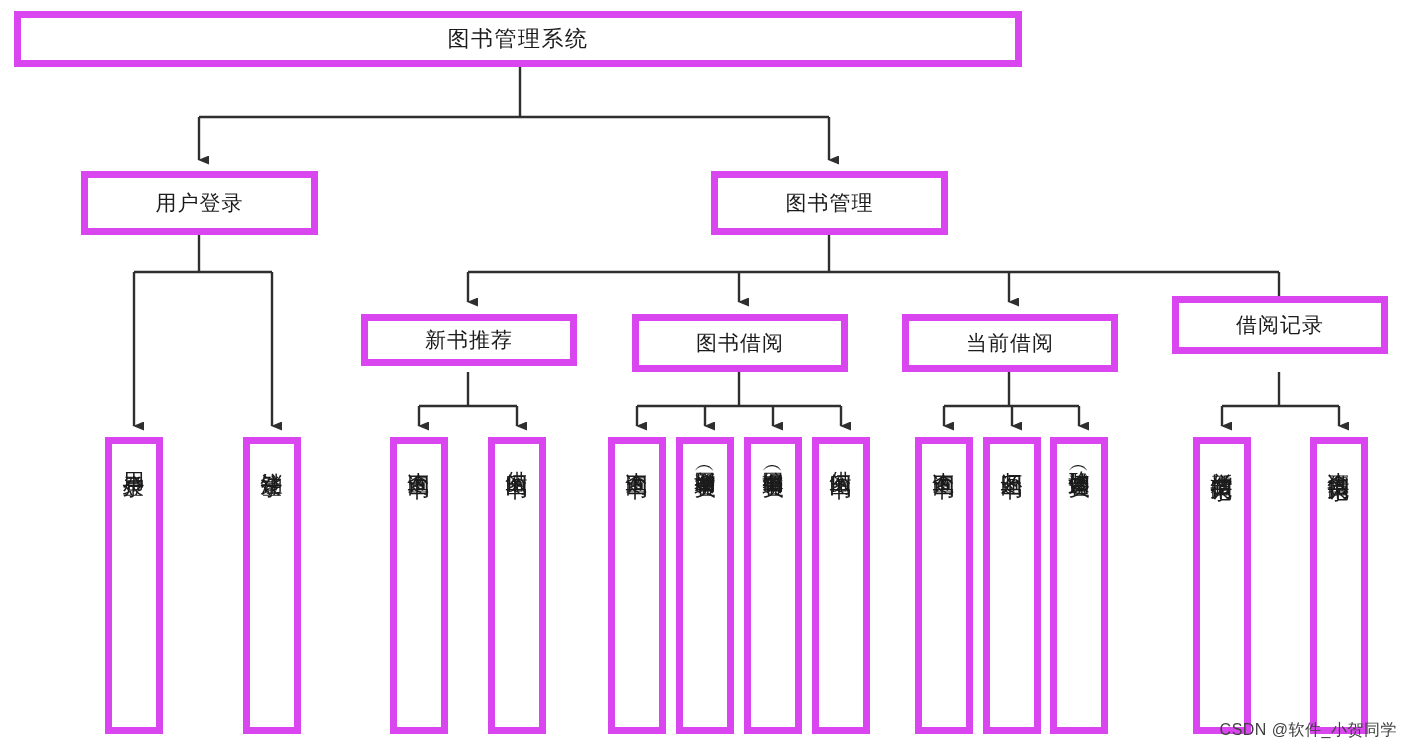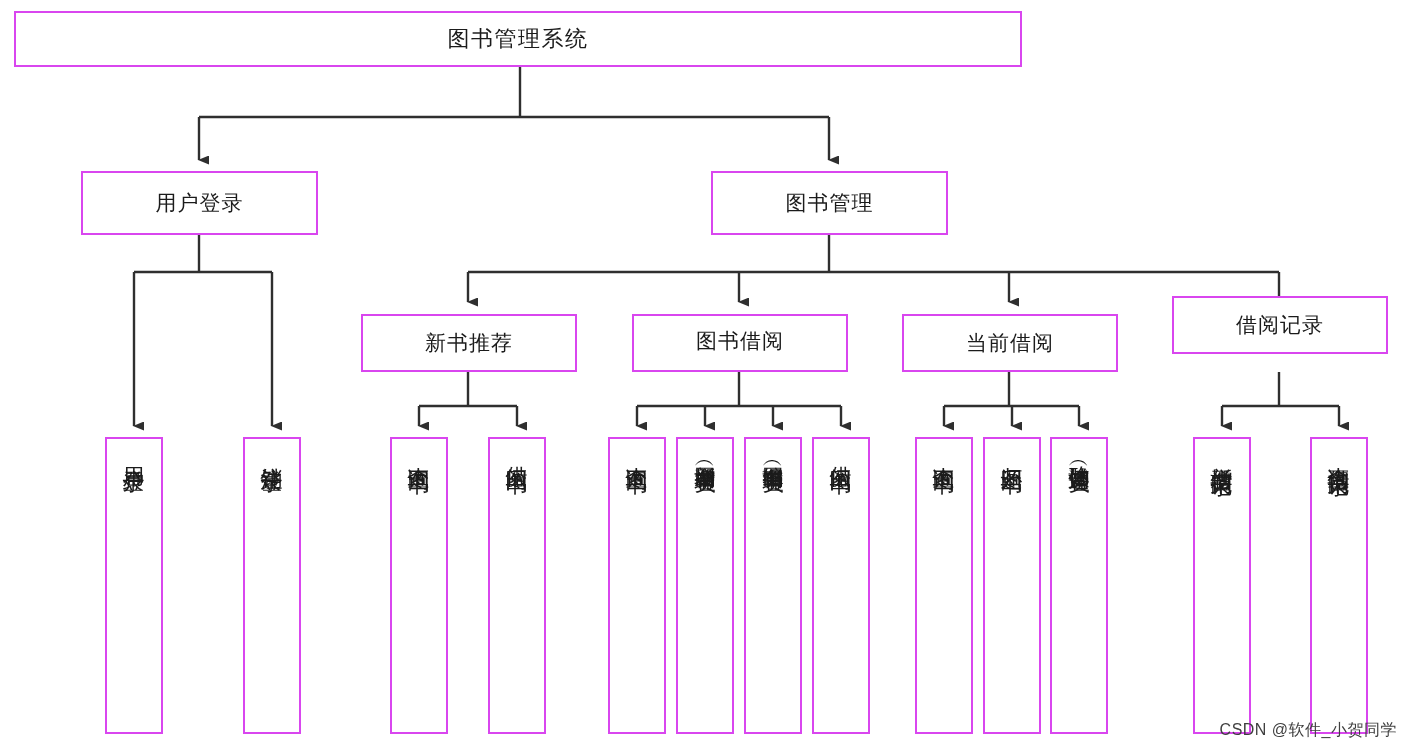--- a/index.html
+++ b/index.html
@@ -23,21 +23,21 @@
     left: 0;
     top: 0;
     width: 1405px;
     height: 747px;
     pointer-events: none;
   }
   .node {
     position: absolute;
     box-sizing: border-box;
     background: #ffffff;
-    border: 2px solid #d946ef;
+    border: 7px solid #d946ef;
     display: flex;
     align-items: center;
     justify-content: center;
     color: #1b1b1b;
   }
   .node-label {
     display: block;
     text-align: center;
     line-height: 1.18;
     white-space: pre-line;
@@ -135,24 +135,24 @@
     <span class="node-label">图书管理系统</span>
   </div>
 
   <div class="node horizontal" style="left:81px; top:171px; width:237px; height:64px;">
     <span class="node-label">用户登录</span>
   </div>
   <div class="node horizontal" style="left:711px; top:171px; width:237px; height:64px;align-items:center;">
     <span class="node-label">图书管理</span>
   </div>
 
-  <div class="node horizontal" style="left:361px; top:314px; width:216px; height:58px;">
+  <div class="node horizontal" style="left:361px; top:314px; width:216px; height:52px;">
     <span class="node-label">新书推荐</span>
   </div>
-  <div class="node horizontal" style="left:632px; top:314px; width:216px; height:58px;font-family:Liberation Mono, monospace;">
+  <div class="node horizontal" style="left:632px; top:314px; width:216px; height:58px;">
     <span class="node-label">图书借阅</span>
   </div>
   <div class="node horizontal" style="left:902px; top:314px; width:216px; height:58px;">
     <span class="node-label">当前借阅</span>
   </div>
   <div class="node horizontal" style="left:1172px; top:296px; width:216px; height:58px;">
     <span class="node-label">借阅记录</span>
   </div>
 
   <div class="node vertical" style="left:105px; top:437px; width:58px; height:297px;">

